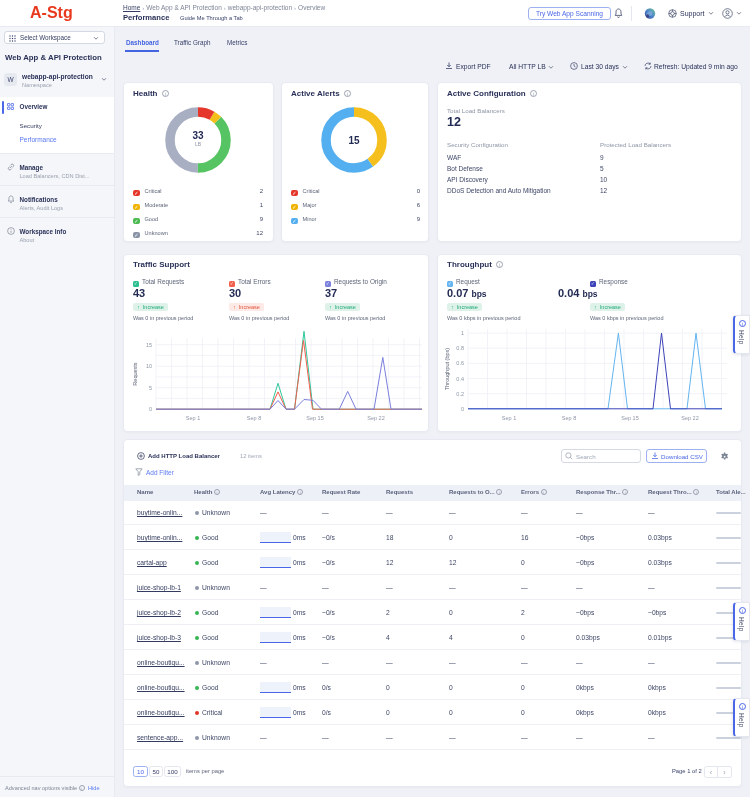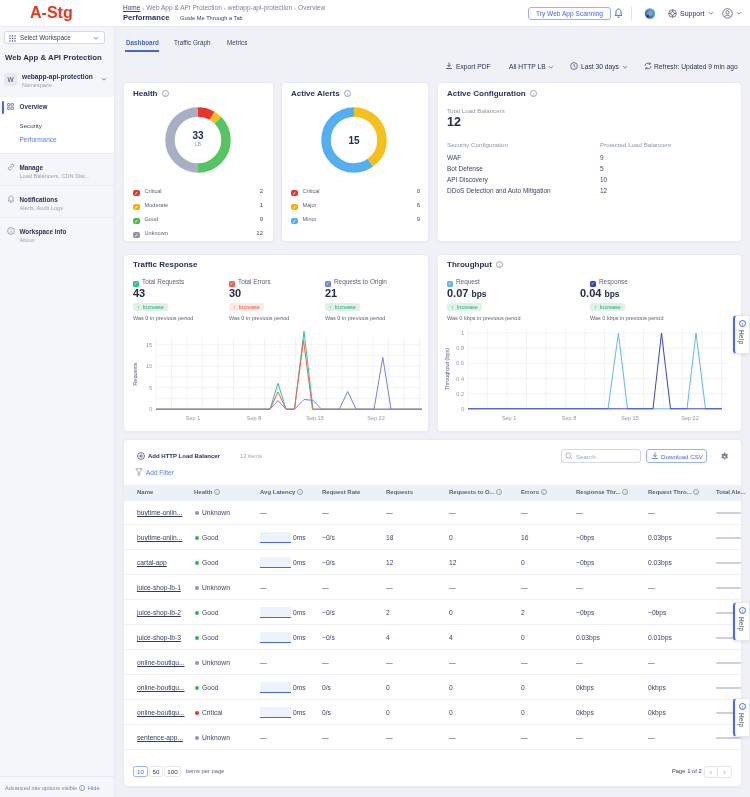--- a/index.html
+++ b/index.html
@@ -238,32 +238,32 @@
 <div class="cfgrow" style="left:447px;top:154px">WAF</div>
 <div class="cfgrow" style="left:600px;top:154px">9</div>
 <div class="cfgrow" style="left:447px;top:165px">Bot Defense</div>
 <div class="cfgrow" style="left:600px;top:165px">5</div>
 <div class="cfgrow" style="left:447px;top:176px">API Discovery</div>
 <div class="cfgrow" style="left:600px;top:176px">10</div>
 <div class="cfgrow" style="left:447px;top:187px">DDoS Detection and Auto Mitigation</div>
 <div class="cfgrow" style="left:600px;top:187px">12</div>
 
 <div class="card" style="left:123px;top:254px;width:306px;height:178px"></div>
-<div class="ct" style="left:133px;top:260px">Traffic Response</div>
+<div class="ct" style="left:133px;top:260px">Traffic Support</div>
 
 <div class="slab" style="left:133px;top:278px"><span class="chkic" style="background:#2ebf91">✓</span>Total Requests</div>
 <div class="abs bigv" style="left:133px;top:287px">43</div>
 <div class="badge g" style="left:133px;top:303px">↑&nbsp; Increase</div>
 <div class="wasp" style="left:133px;top:314.5px">Was 0 in previous period</div>
 <div class="slab" style="left:229px;top:278px"><span class="chkic" style="background:#f0604d">✓</span>Total Errors</div>
 <div class="abs bigv" style="left:229px;top:287px">30</div>
 <div class="badge r" style="left:229px;top:303px">↑&nbsp; Increase</div>
 <div class="wasp" style="left:229px;top:314.5px">Was 0 in previous period</div>
 <div class="slab" style="left:325px;top:278px"><span class="chkic" style="background:#7b80dd">✓</span>Requests to Origin</div>
-<div class="abs bigv" style="left:325px;top:287px">21</div>
+<div class="abs bigv" style="left:325px;top:287px">37</div>
 <div class="badge g" style="left:325px;top:303px">↑&nbsp; Increase</div>
 <div class="wasp" style="left:325px;top:314.5px">Was 0 in previous period</div>
 
 <svg class="abs" style="left:123px;top:254px" width="306" height="178" viewBox="0 0 306 178">
   <g stroke="#eceef5" stroke-width="0.7">
     <line x1="33" y1="90.7" x2="299" y2="90.7"></line>
       <line x1="33" y1="101.4" x2="299" y2="101.4"></line>
     <line x1="33" y1="112.2" x2="299" y2="112.2"></line>
       <line x1="33" y1="122.9" x2="299" y2="122.9"></line>
     <line x1="33" y1="133.7" x2="299" y2="133.7"></line>
@@ -303,21 +303,21 @@
   <polyline points="33,155.2 147,155.2 155,146.5 163,155.2 171.5,155.2 181,145.5 190,146.3 198.5,155.2 216.3,155.2 224.7,137.4 233,155.2 251,155.2 259.8,103.4 268,155.2 299,155.2" fill="none" stroke="#7b80dd" stroke-width="1"></polyline>
 </svg>
 
 <div class="card" style="left:437px;top:254px;width:305px;height:178px"></div>
 <div class="ct" style="left:447px;top:260px">Throughput &nbsp;<span class="info">i</span></div>
 <div class="slab" style="left:447px;top:278px"><span class="chkic" style="background:#64b5f0">✓</span>Request</div>
 <div class="abs bigv" style="left:447px;top:287px">0.07 <span style="font-size:8.5px">bps</span></div>
 <div class="badge g" style="left:447px;top:303px">↑&nbsp; Increase</div>
 <div class="wasp" style="left:447px;top:314.5px">Was 0 kbps in previous period</div>
 <div class="slab" style="left:590px;top:278px"><span class="chkic" style="background:#3d43b8">✓</span>Response</div>
-<div class="abs bigv" style="left:580px;top:287px">0.04 <span style="font-size:8.5px">bps</span></div>
+<div class="abs bigv" style="left:558px;top:287px">0.04 <span style="font-size:8.5px">bps</span></div>
 <div class="badge g" style="left:590px;top:303px">↑&nbsp; Increase</div>
 <div class="wasp" style="left:590px;top:314.5px">Was 0 kbps in previous period</div>
 <svg class="abs" style="left:437px;top:254px" width="305" height="178" viewBox="0 0 305 178">
   <g stroke="#eceef5" stroke-width="0.7">
     <line x1="31" y1="79.1" x2="290" y2="79.1"></line>
       <line x1="31" y1="94.2" x2="290" y2="94.2"></line>
     <line x1="31" y1="109.4" x2="290" y2="109.4"></line>
       <line x1="31" y1="124.5" x2="290" y2="124.5"></line>
     <line x1="31" y1="139.7" x2="290" y2="139.7"></line>
     <line x1="31" y1="75" x2="31" y2="154.8"></line>

